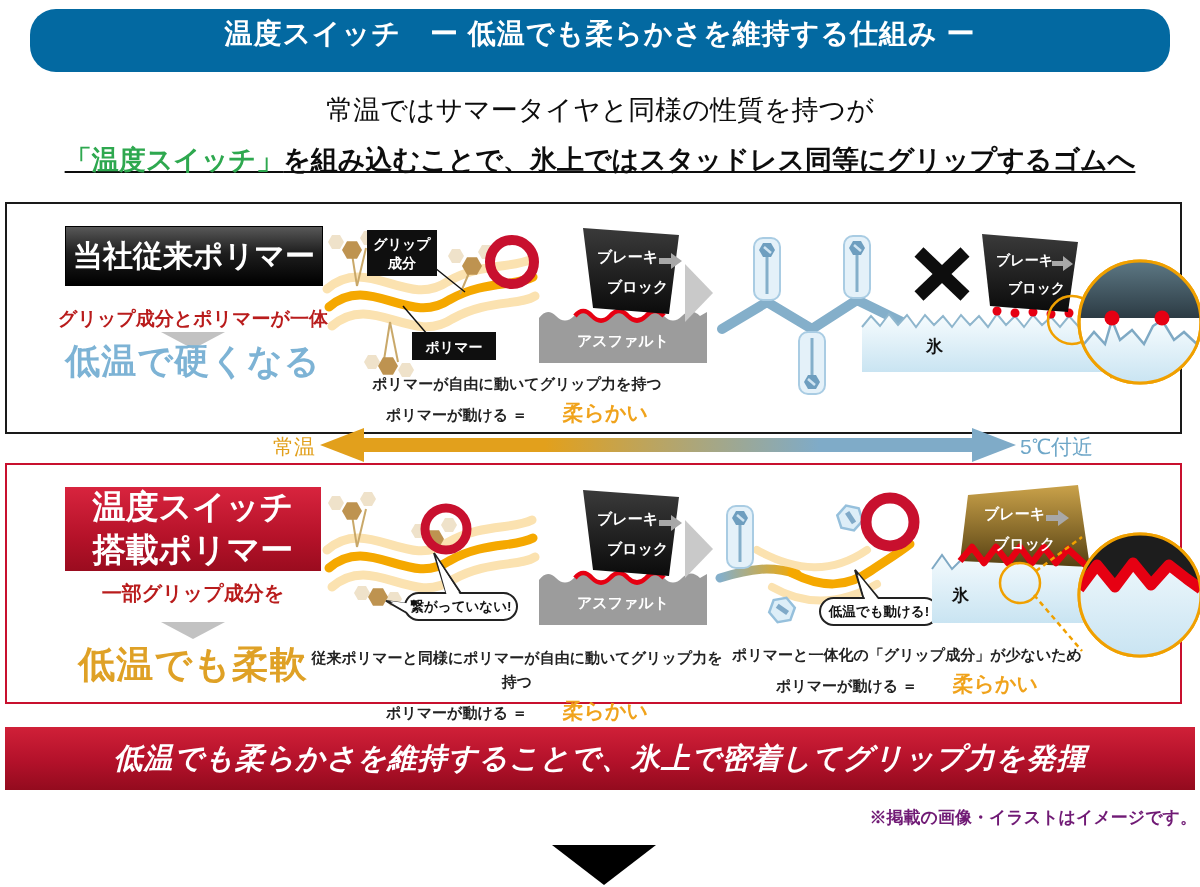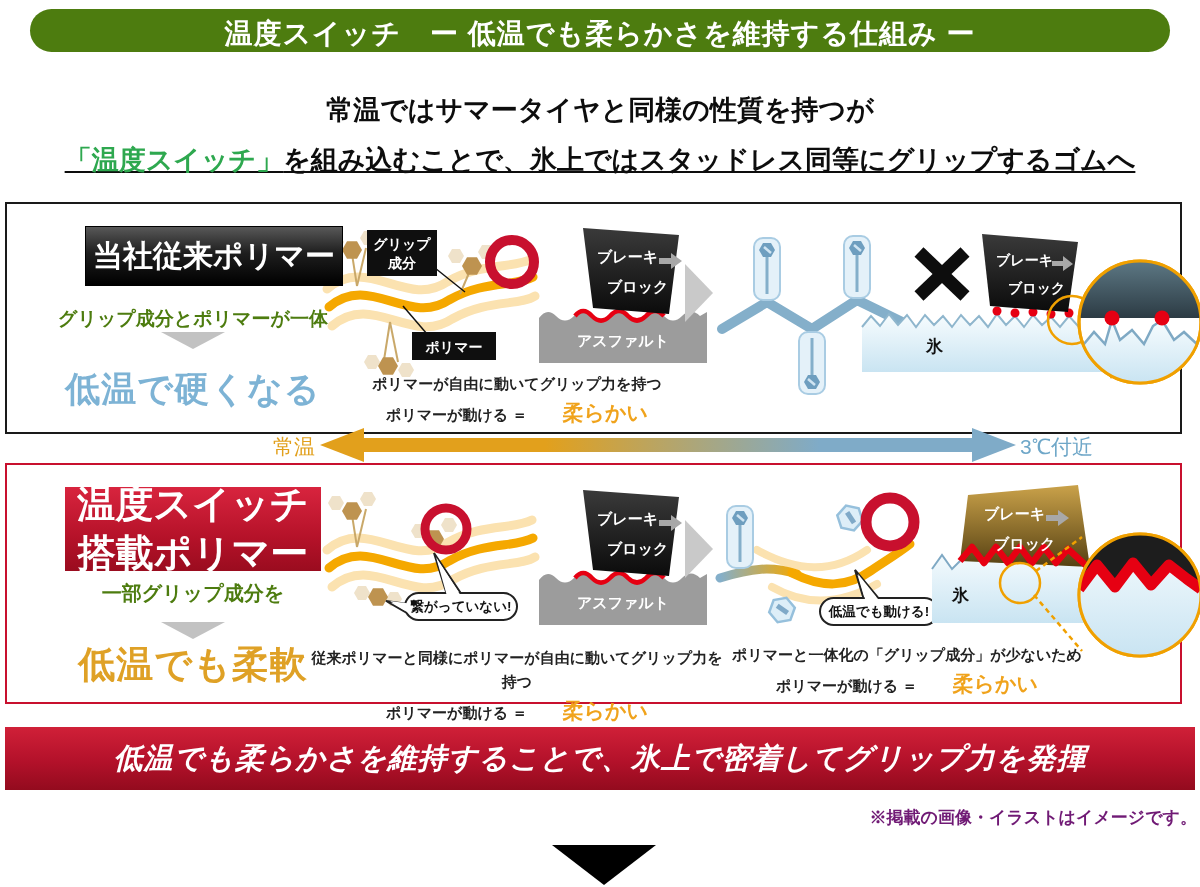--- a/index.html
+++ b/index.html
@@ -1,48 +1,48 @@
 <!DOCTYPE html>
 <html><head>
 <meta charset="utf-8">
 <style>
   html,body{margin:0;padding:0;background:#fff;}
   .page{position:relative;width:1200px;height:887px;background:#fff;overflow:hidden;
         font-family:"Liberation Sans",sans-serif;}
   svg{overflow:visible;display:block;}
 
-  .header-banner{position:absolute;left:30px;top:9px;width:1140px;height:43px;background:#4d7c0f;
+  .header-banner{position:absolute;left:30px;top:9px;width:1140px;height:63px;background:#0369a1;
     border-radius:26px;color:#fff;font-size:28px;font-weight:bold;text-align:center;line-height:49px;letter-spacing:1px;}
-  .intro-line1{position:absolute;top:92px;left:0;width:100%;text-align:center;font-size:27px;font-weight:700;color:#0d0d0d;}
+  .intro-line1{position:absolute;top:92px;left:0;width:100%;text-align:center;font-size:27px;font-weight:400;color:#0d0d0d;}
   .intro-line2{position:absolute;top:142px;left:0;width:100%;text-align:center;font-size:27px;font-weight:700;color:#0d0d0d;text-decoration:underline;}
   .intro-line2 .hl{color:#2ea84f;font-weight:800;}
 
   .panel{position:absolute;left:5px;width:1173px;background:#fff;}
   .panel.conventional{top:202px;height:228px;border:2px solid #1a1a1a;}
   .panel.switch{top:463px;height:237px;border:2px solid #c8102e;}
   .panel-svg{position:absolute;left:0;top:0;}
 
   .side-label{position:absolute;left:58px;width:256px;display:flex;flex-direction:column;
     align-items:center;justify-content:center;color:#fff;font-weight:bold;text-align:center;}
   .side-label.dark{top:22px;height:58px;font-size:30px;
-    background:linear-gradient(180deg,#585858 0%,#1e1e1e 45%,#000 100%);border:1px solid #000;margin-left:20px;}
-  .side-label.red{top:22px;height:84px;font-size:38px;line-height:1.3;
+    background:linear-gradient(180deg,#585858 0%,#1e1e1e 45%,#000 100%);border:1px solid #000;}
+  .side-label.red{top:22px;height:84px;font-size:33px;line-height:1.3;
     background:linear-gradient(180deg,#d8243e 0%,#b51229 60%,#9a0c1f 100%);}
 
-  .side-desc{position:absolute;left:12px;width:348px;text-align:center;font-weight:bold;color:#4d7c0f;}
+  .side-desc{position:absolute;left:12px;width:348px;text-align:center;font-weight:bold;color:#b91c1c;}
   .conventional .side-desc{top:102px;font-size:19px;}
   .switch .side-desc{top:115px;font-size:20px;line-height:1.35;}
 
   .down-tri{position:absolute;left:154px;width:0;height:0;
     border-left:32px solid transparent;border-right:32px solid transparent;border-top:17px solid #c2c2c2;}
   .conventional .down-tri{top:128px;}
   .switch .down-tri{top:157px;}
 
   .side-result{position:absolute;left:6px;width:360px;text-align:center;font-weight:800;letter-spacing:1px;}
-  .conventional .side-result{top:162px;font-size:35px;color:#7db3d5;}
+  .conventional .side-result{top:134px;font-size:35px;color:#7db3d5;}
   .switch .side-result{top:175px;font-size:37px;color:#dfa126;}
 
   .caption{position:absolute;text-align:center;font-weight:bold;color:#222;font-size:15px;line-height:1.6;}
   .caption .em{font-size:21px;font-weight:800;margin-left:31px;}
   .em.warm{color:#f0a31c;}
   .em.cold{color:#8fc2de;}
   .cap-conv-warm{left:325px;top:168px;width:370px;}
   .cap-conv-cold{left:718px;top:174px;width:372px;}
   .cap-sw-warm{left:298px;top:181px;width:424px;}
   .cap-sw-cold{left:700px;top:178px;width:400px;}
@@ -214,21 +214,21 @@
         <stop offset="0" stop-color="#e2a01c"></stop>
           <stop offset="0.3" stop-color="#e2a01c"></stop>
         <stop offset="0.75" stop-color="#7fabc8"></stop>
           <stop offset="1" stop-color="#7fabc8"></stop>
       </linearGradient>
     </defs>
     <polygon points="2,19 46,2 46,36" fill="#e2a01c"></polygon>
     <rect x="44" y="12" width="610" height="14" fill="url(#tempGrad)"></rect>
     <polygon points="698,19 654,2 654,36" fill="#7fabc8"></polygon>
   </svg>
-  <div class="temp-axis-label temp-right">3℃付近</div>
+  <div class="temp-axis-label temp-right">5℃付近</div>
 
   <div class="panel switch">
     <svg class="panel-svg" width="1173" height="237" viewBox="0 0 1173 237">
       <defs>
         <linearGradient id="blockGradB" x1="0" y1="0" x2="0" y2="1">
           <stop offset="0" stop-color="#3a3a3a"></stop>
             <stop offset="1" stop-color="#0b0b0b"></stop>
         </linearGradient>
         <linearGradient id="goldGrad" x1="0" y1="0" x2="0" y2="1">
           <stop offset="0" stop-color="#caa24a"></stop>

